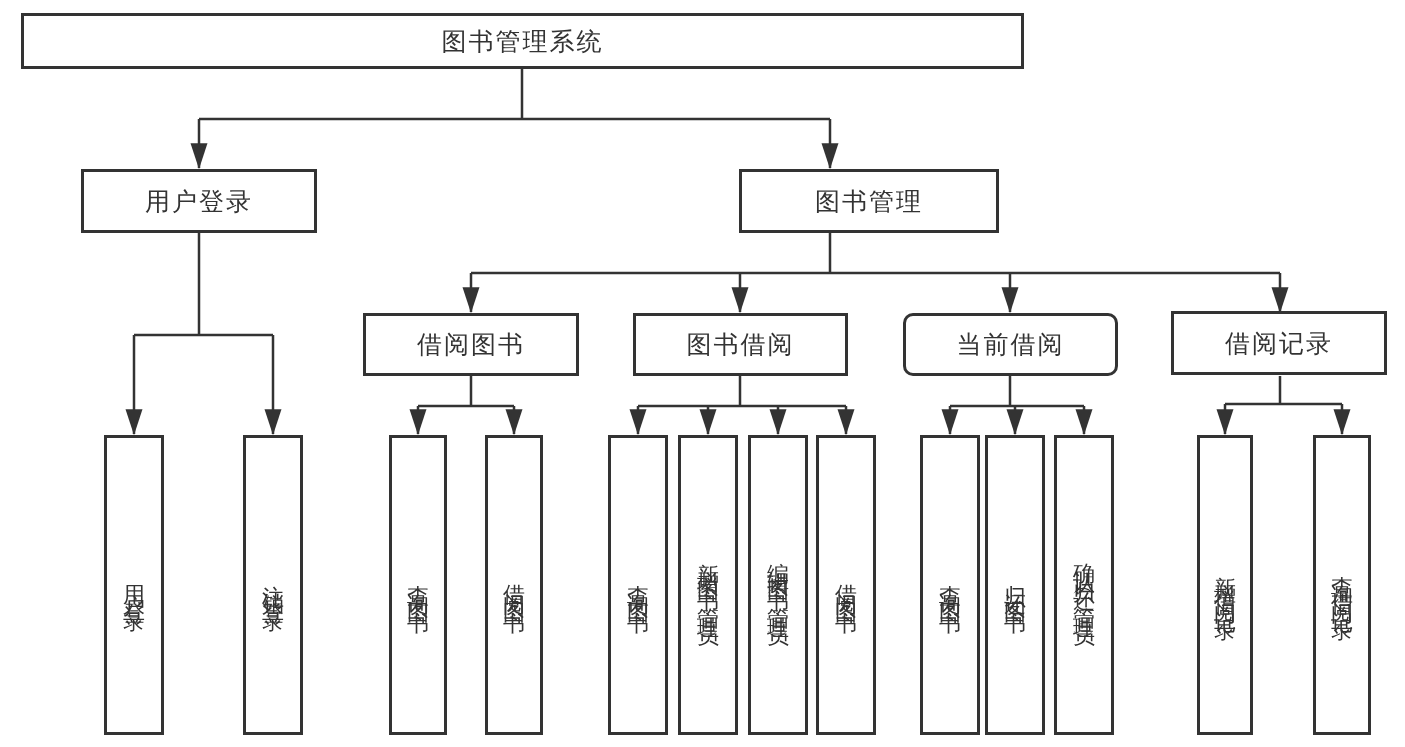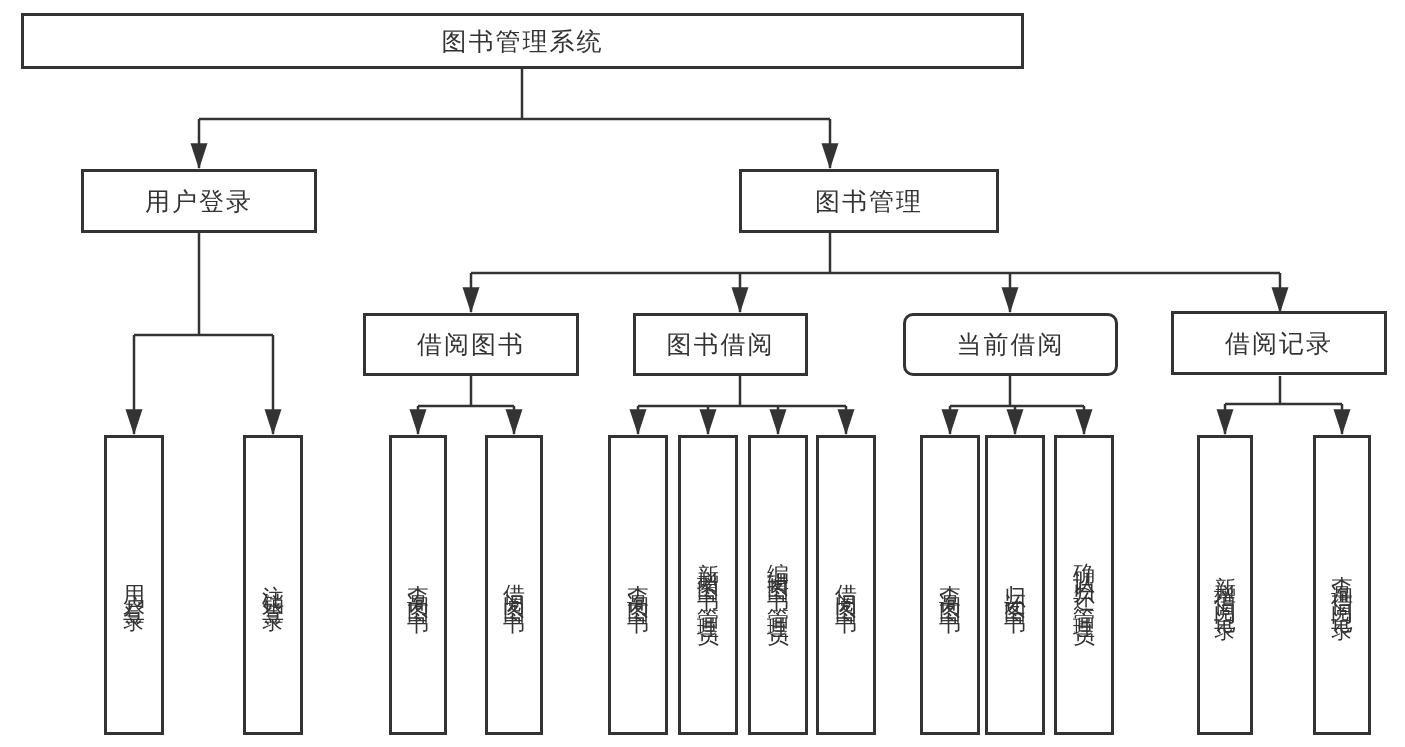--- a/index.html
+++ b/index.html
@@ -97,21 +97,21 @@
   <div class="node hbox" style="left:81px;top:169px;width:236px;height:64px;">
     <span class="lbl">用户登录</span>
   </div>
   <div class="node hbox" style="left:712px;top:169px;width:260px;height:64px;margin-left:27px;">
     <span class="lbl">图书管理</span>
   </div>
 
   <div class="node hbox" style="left:363px;top:313px;width:216px;height:63px;">
     <span class="lbl">借阅图书</span>
   </div>
-  <div class="node hbox" style="left:633px;top:313px;width:175px;height:63px;font-family:Liberation Serif, serif;">
+  <div class="node hbox" style="left:633px;top:313px;width:215px;height:63px;font-family:Liberation Serif, serif;">
     <span class="lbl">图书借阅</span>
   </div>
   <div class="node hbox" style="left:903px;top:313px;width:215px;height:63px;border-radius:10px;">
     <span class="lbl">当前借阅</span>
   </div>
   <div class="node hbox" style="left:1171px;top:311px;width:216px;height:64px;">
     <span class="lbl">借阅记录</span>
   </div>
 
   <div class="node vbox" style="left:104px;top:435px;width:60px;height:300px;">

